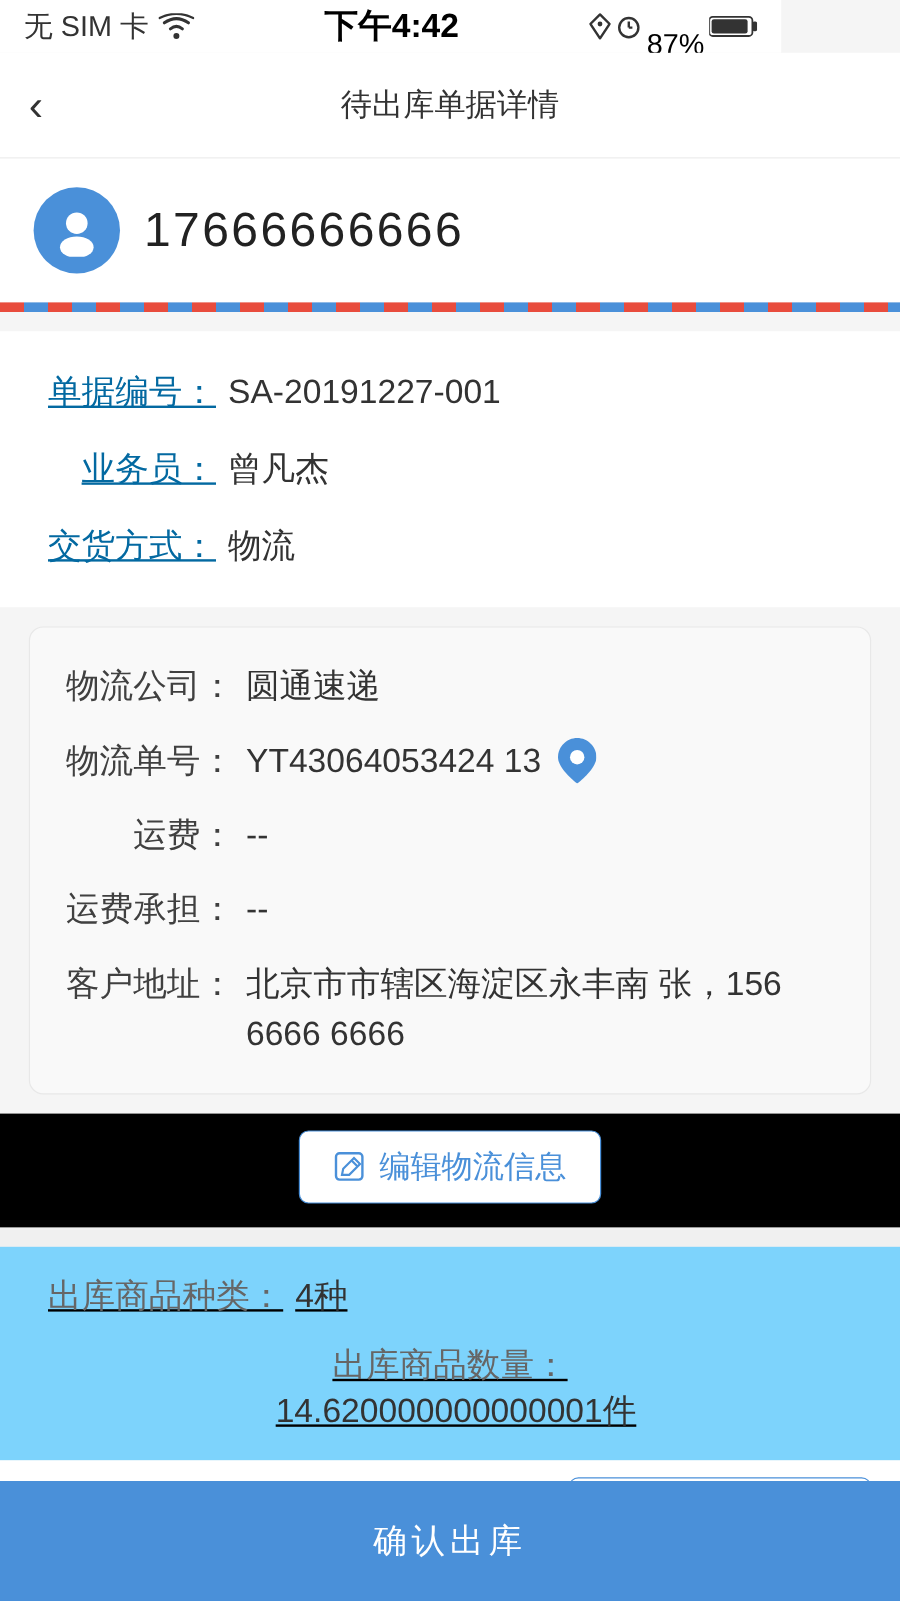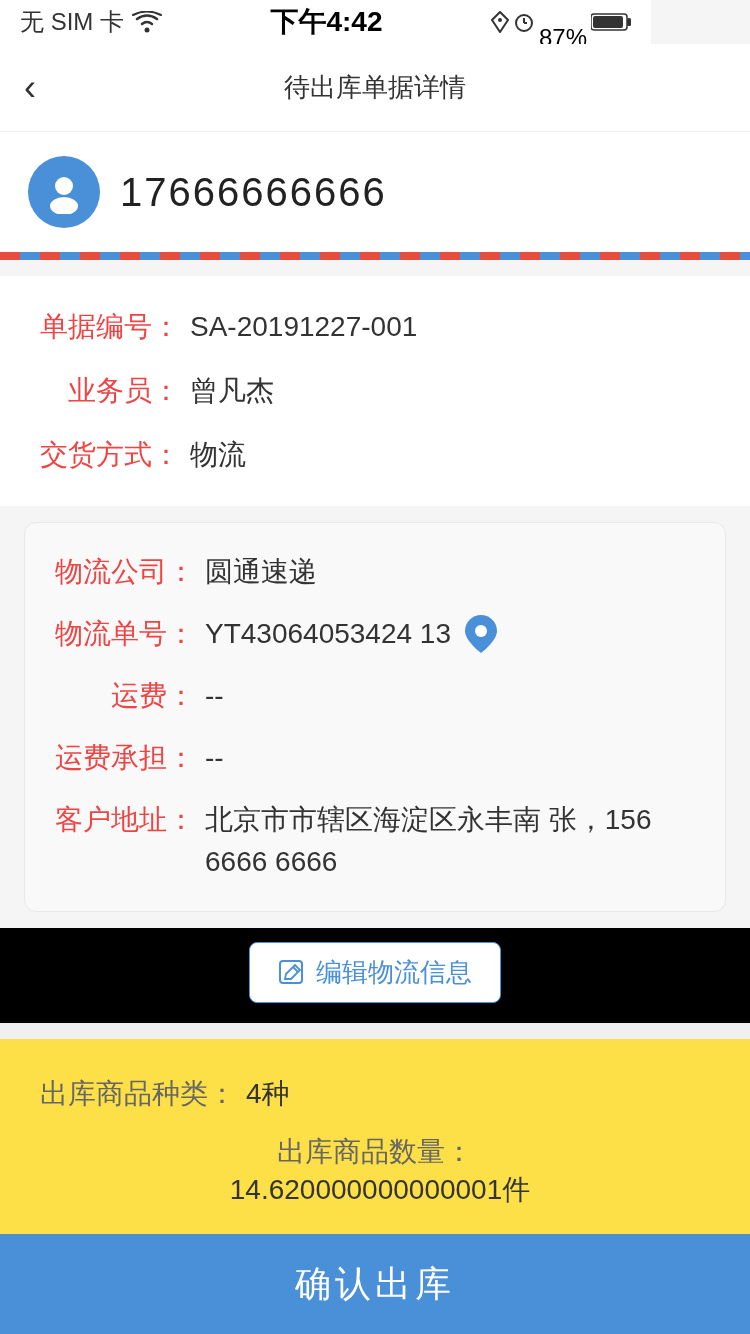--- a/index.html
+++ b/index.html
@@ -98,24 +98,25 @@
     }
     .info-row {
       display: flex;
       align-items: flex-start;
       margin-bottom: 22px;
       font-size: 28px;
       line-height: 1.5;
     }
     .info-row:last-child { margin-bottom: 0; }
     .info-label {
-      color: #ef4444;
+      color: #0369a1;
       min-width: 140px;
       text-align: right;
       flex-shrink: 0;
+      text-decoration: underline;
     }
     .info-value {
       color: #333;
       margin-left: 10px;
       flex: 1;
     }
 
     
     .logistics-card {
       background: #f9f9f9;
@@ -126,21 +127,21 @@
     }
     .logistics-row {
       display: flex;
       align-items: flex-start;
       margin-bottom: 20px;
       font-size: 28px;
       line-height: 1.5;
     }
     .logistics-row:last-child { margin-bottom: 0; }
     .logistics-label {
-      color: #ef4444;
+      color: #404040;
       min-width: 140px;
       text-align: right;
       flex-shrink: 0;
     }
     .logistics-value {
       color: #333;
       margin-left: 10px;
       flex: 1;
     }
     .tracking-row {
@@ -175,22 +176,23 @@
 
     
     .section-divider {
       width: 100%;
       height: 16px;
       background: #f0f0f0;
     }
 
     
     .goods-section {
-      background: #fde047;
-      padding: 36px 40px;
+      background: #7dd3fc;
+      padding: 22px 40px;
+      text-decoration: underline;
     }
     .goods-row {
       display: flex;
       align-items: center;
       margin-bottom: 20px;
       font-size: 28px;
     }
     .goods-row:last-child { margin-bottom: 0; flex-direction: column; }
     .goods-label {
       color: #666;
@@ -229,21 +231,21 @@
       display: flex;
       align-items: center;
       justify-content: center;
       position: fixed;
       bottom: 0;
       left: 0;
       cursor: pointer;
     }
     .confirm-text {
       color: #fff;
-      font-size: 36px;
+      font-size: 28px;
       font-weight: 500;
       letter-spacing: 4px;
     }
 
     .no-sim-text { font-size: 24px; color: #333; }
     .time-text { font-size: 28px; font-weight: 600; color: #000; }
     .battery-area { display: flex; align-items: center; gap: 4px; }
     .battery-pct { font-size: 24px; color: #000000; margin-top: 31px; }
   </style>
 </head>

